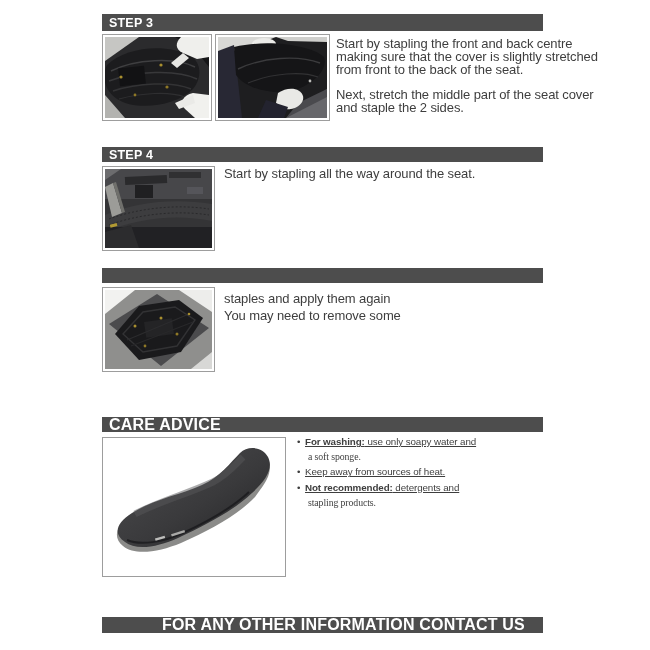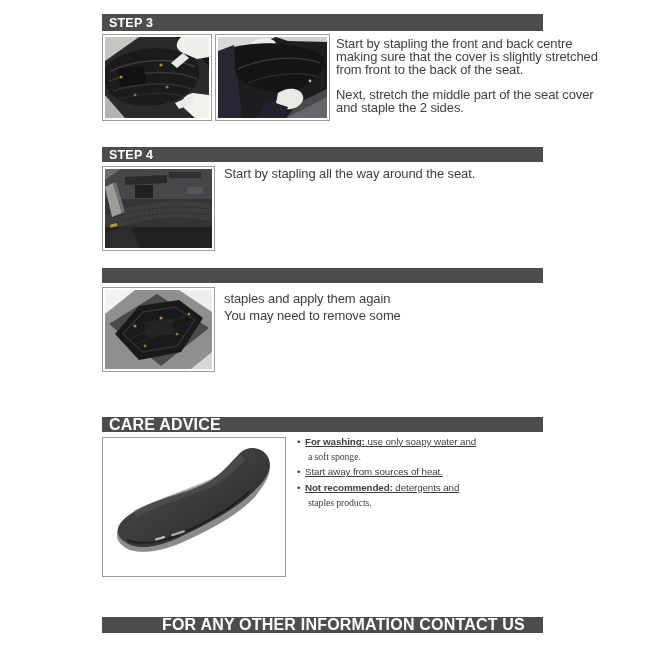--- a/index.html
+++ b/index.html
@@ -170,26 +170,26 @@
   </div>
 
   <div class="bullets" style="left:297px;top:434px;width:245px;">
     <div class="bullet-row">
       <span class="bullet-char">•</span>
       <span class="btxt"><b>For washing:</b><span> use only soapy water and</span></span>
     </div>
     <div class="bullet-cont">a soft sponge.</div>
     <div class="bullet-row">
       <span class="bullet-char">•</span>
-      <span class="btxt"><b></b><span>Start away from sources of heat.</span></span>
+      <span class="btxt"><b></b><span>Keep away from sources of heat.</span></span>
     </div>
     <div class="bullet-row">
       <span class="bullet-char">•</span>
       <span class="btxt"><b>Not recommended:</b><span> detergents and</span></span>
     </div>
-    <div class="bullet-cont">staples products.</div>
+    <div class="bullet-cont">stapling products.</div>
   </div>
 
   <div class="bar footer" style="top:617px;height:16px;">
     <span class="bar-title sm">FOR ANY OTHER INFORMATION CONTACT US</span>
   </div>
 
 </div>
 
 </body></html>

